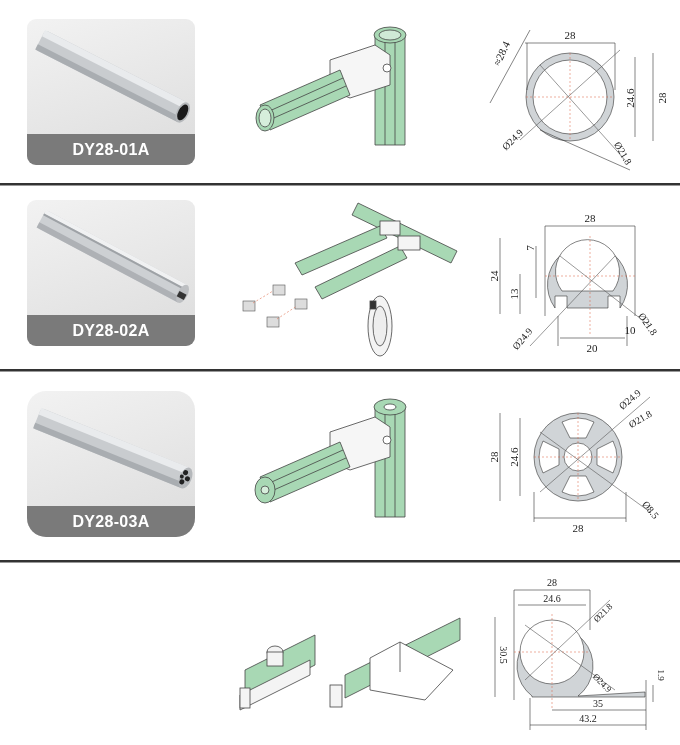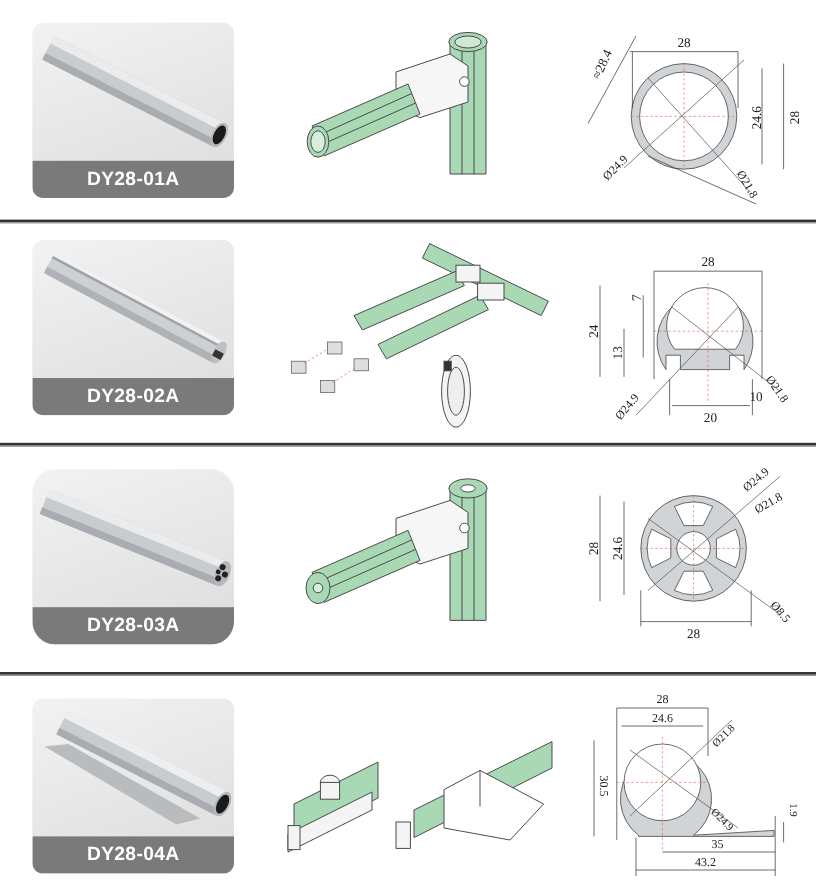--- a/index.html
+++ b/index.html
@@ -205,33 +205,20 @@
     <text x="44" y="79" font-size="11" text-anchor="middle" transform="rotate(-90 44 75)">24.6</text>
     <text x="108" y="150" font-size="11" text-anchor="middle">28</text>
     <text x="162" y="20" font-size="10" text-anchor="middle" transform="rotate(-40 162 20)">Ø24.9</text>
     <text x="172" y="40" font-size="10" text-anchor="middle" transform="rotate(-30 172 40)">Ø21.8</text>
     <text x="178" y="130" font-size="10" text-anchor="middle" transform="rotate(50 178 130)">Ø8.5</text>
   </svg>
 </div>
 <div class="divider" style="top:560px;"></div>
 
 <div class="section" style="top:563px;height:182px;">
-  <div class="card" style="top:19px;">
-    <svg class="photo" viewBox="0 0 168 116">
-      <polygon points="10,40 30,38 140,100 120,105" fill="#b9bcbf"></polygon>
-      <g transform="rotate(27 84 58)">
-        <rect x="14" y="40" width="150" height="22" rx="3" fill="#c9cccf"></rect>
-        <rect x="14" y="40" width="150" height="7" fill="#eceef0"></rect>
-        <rect x="14" y="56" width="150" height="6" fill="#a9adb1"></rect>
-        <ellipse cx="164" cy="51" rx="6" ry="11" fill="#b5b8bb"></ellipse>
-        <ellipse cx="164" cy="51" rx="4.5" ry="8.5" fill="#1a1a1a"></ellipse>
-      </g>
-    </svg>
-    <div class="label">DY28-04A</div>
-  </div>
 
   <svg class="assembly" style="top:17px;" viewBox="0 0 250 150">
     <g stroke="#444" stroke-width="0.8">
       <path d="M30 80 L30 110 L100 75 L100 45 Z" fill="#a8d8b4"></path>
       <path d="M25 105 L95 70 L95 85 L25 120 Z" fill="#f4f4f4"></path>
       <ellipse cx="60" cy="62" rx="8" ry="6" fill="#f4f4f4"></ellipse>
       <rect x="52" y="62" width="16" height="14" fill="#f4f4f4"></rect>
       <rect x="25" y="98" width="10" height="20" fill="#f4f4f4"></rect>
       <path d="M130 85 L130 108 L245 50 L245 28 Z" fill="#a8d8b4"></path>
       <rect x="115" y="95" width="12" height="22" fill="#f4f4f4"></rect>

